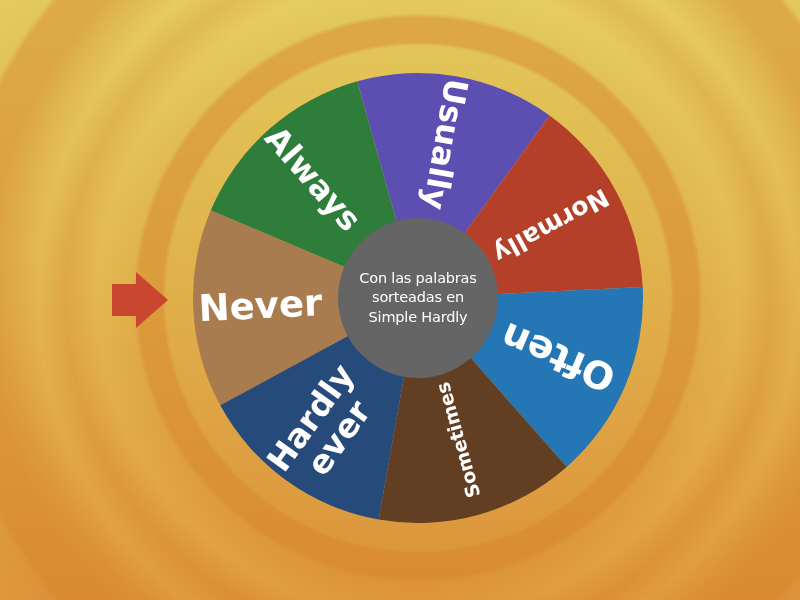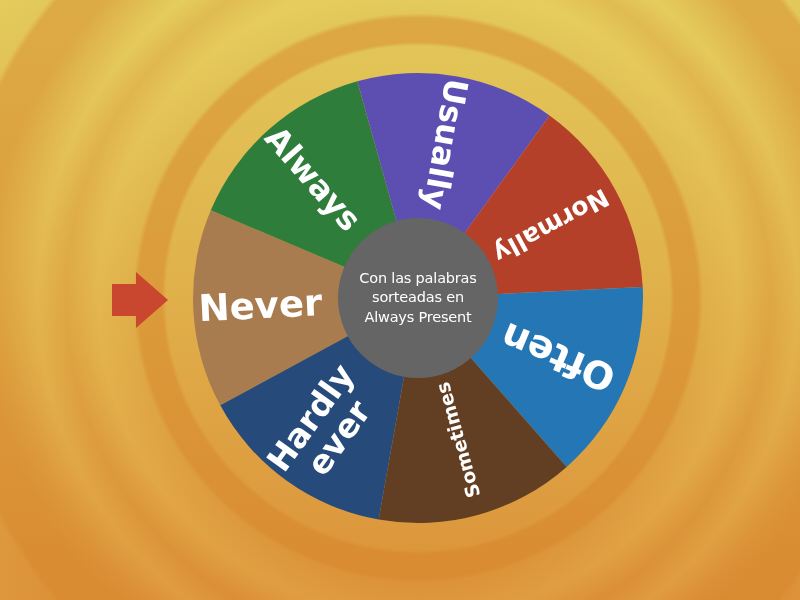--- a/index.html
+++ b/index.html
@@ -93,15 +93,15 @@
     <circle id="hub-circle" cx="418" cy="298" r="80" fill="#656565"></circle>
   </svg>
 
   <svg id="pointer" width="800" height="600" viewBox="0 0 800 600">
     <polygon id="pointer-shape" points="112,284 136,284 136,272 168,300 136,328 136,316 112,316" fill="#c8472e"></polygon>
   </svg>
 
   <div id="hub-text">
     <span>Con las palabras</span>
     <span>sorteadas en</span>
-    <span>Always Present</span>
+    <span>Simple Hardly</span>
   </div>
 </div>
 
 </body></html>

